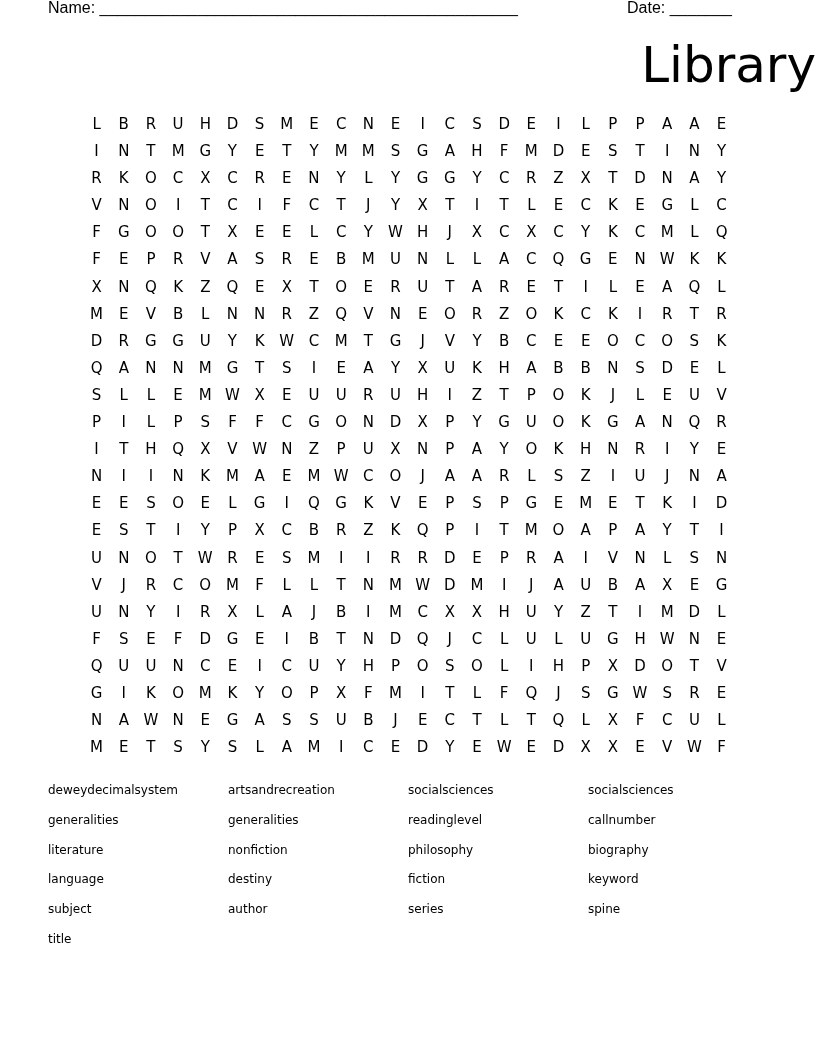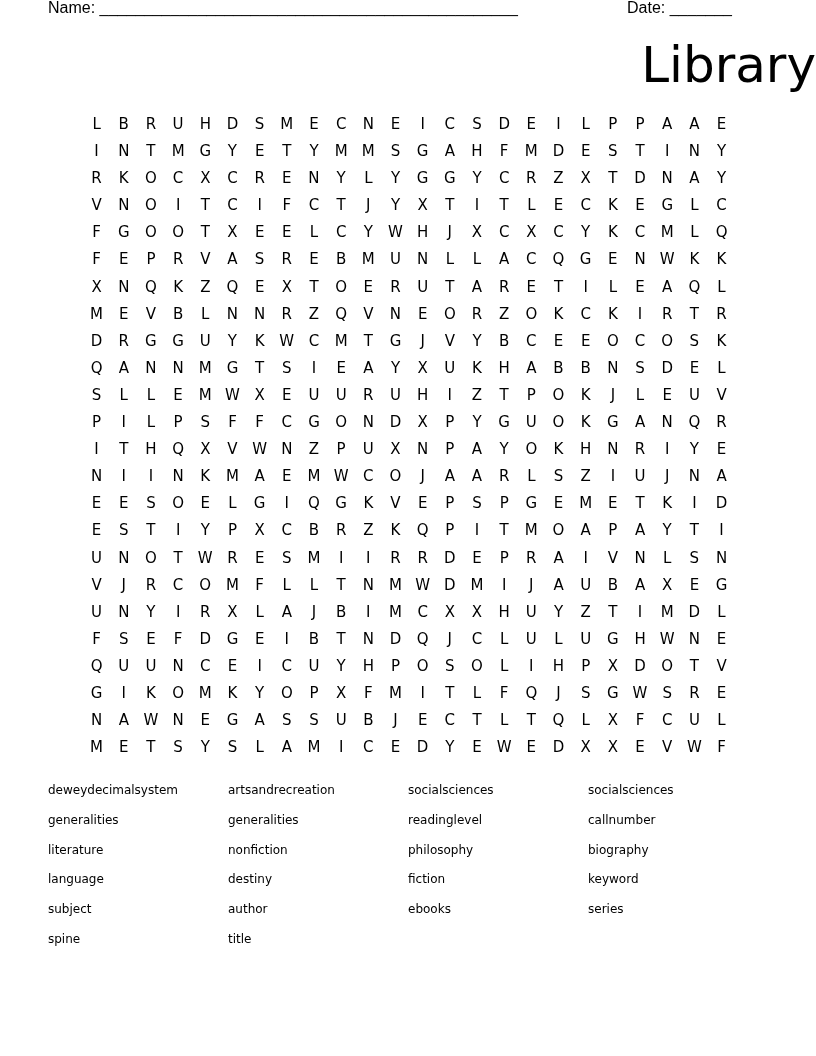--- a/index.html
+++ b/index.html
@@ -631,17 +631,16 @@
     <div class="word">literature</div>
     <div class="word">nonfiction</div>
     <div class="word">philosophy</div>
     <div class="word">biography</div>
     <div class="word">language</div>
     <div class="word">destiny</div>
     <div class="word">fiction</div>
     <div class="word">keyword</div>
     <div class="word">subject</div>
     <div class="word">author</div>
-    <div class="word">ebooks</div>
     <div class="word">series</div>
     <div class="word">spine</div>
     <div class="word">title</div>
   </div>
 
 </body></html>

